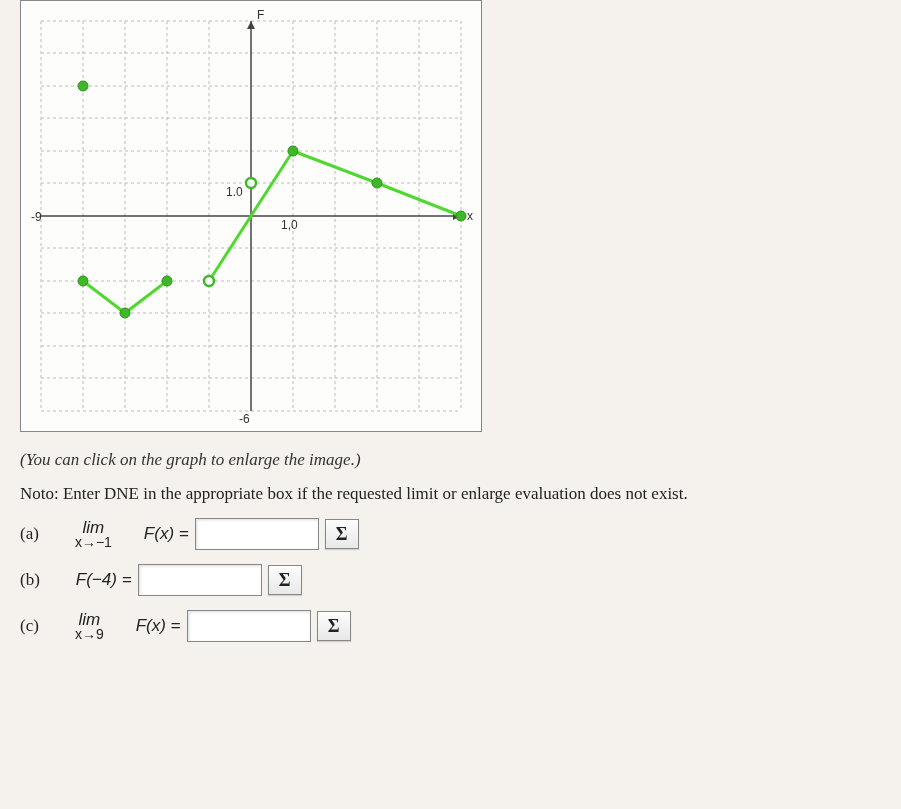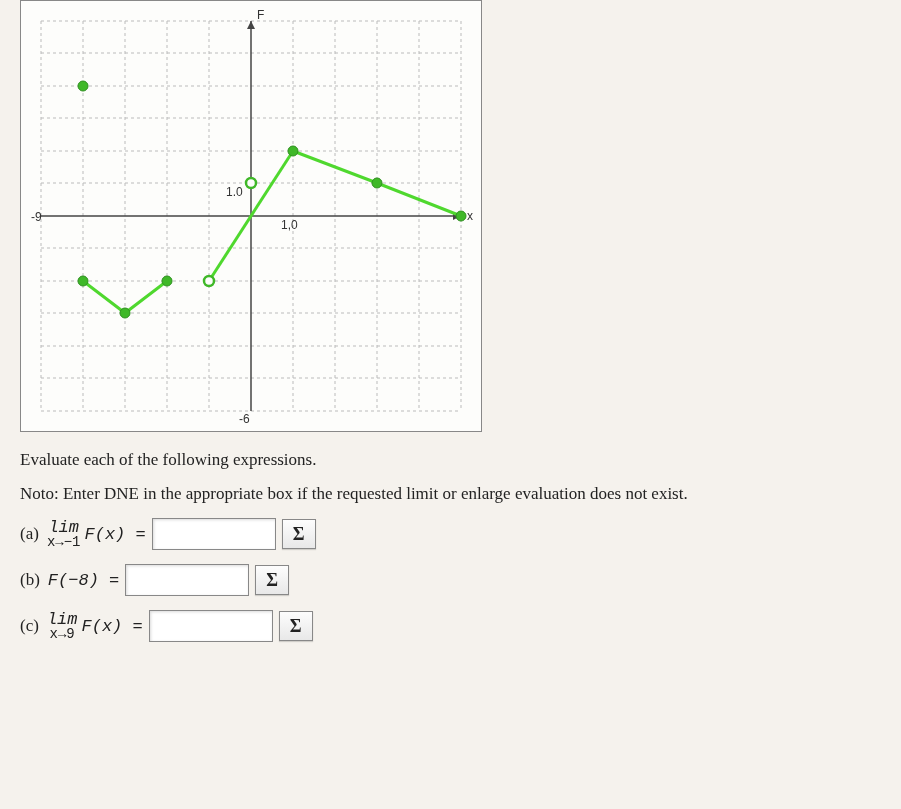--- a/index.html
+++ b/index.html
@@ -31,21 +31,21 @@
 
   .instr { font-style: italic; margin: 14px 0; font-size: 17px; color:#333;}
   .prompt { font-size: 17px; margin: 14px 0; color:#222;}
   .note b { font-weight: normal; }
 
   .qrow { display:flex; align-items:center; margin: 14px 0; font-size:17px; }
   .qlabel { margin-right: 8px; }
   .lim { display:inline-block; text-align:center; line-height:1; vertical-align:middle; margin-right:4px;}
   .lim .top { display:block; }
   .lim .bot { display:block; font-size:14px; border-top:0; margin-top:-1px;}
-  .math { font-family: Liberation Mono, monospace; font-style: italic; }
+  .math { font-family: Liberation Sans, sans-serif; font-style: italic; margin-left: 28px; }
   .math .rm { font-style: normal; }
   input.ans {
     width: 110px; height: 26px;
     border: 1px solid #888; background:#fff;
     box-shadow: inset 1px 1px 3px rgba(0,0,0,.15);
     margin: 0 6px; padding: 2px 6px; font-size:15px;
   }
   .sigma-btn {
     display:inline-flex; align-items:center; justify-content:center;
     width: 32px; height: 28px;
@@ -115,41 +115,41 @@
       <circle class="pt-closed" cx="272" cy="150" r="5"></circle>
       <circle class="pt-closed" cx="356" cy="182" r="5"></circle>
       <circle class="pt-closed" cx="440" cy="215" r="5"></circle>
       <circle class="pt-closed" cx="62" cy="85" r="5"></circle>
 
       <circle class="pt-open" cx="188" cy="280" r="5"></circle>
       <circle class="pt-open" cx="230" cy="182" r="5"></circle>
     </svg>
   </div>
 
+  <div class="instr">(You can click on the graph to enlarge the image.)</div>
 
-  <div class="prompt">Evaluate each of the following expressions.</div>
 
   <div class="prompt note">
     <b>Noto:</b> <span>Enter DNE in the appropriate box if the requested limit or enlarge evaluation does not exist.</span>
   </div>
 
   <div class="qrow">
     <span class="qlabel">(a)</span>
     <span class="lim math">
       <span class="top">lim</span>
       <span class="bot rm">x→−1</span>
     </span>
     <span class="math">F(x) =</span>
     <input class="ans" type="text" style="">
     <span class="sigma-btn">Σ</span>
   </div>
 
   <div class="qrow">
     <span class="qlabel">(b)</span>
-    <span class="math">F(−8) =</span>
+    <span class="math">F(−4) =</span>
     <input class="ans" type="text" style="">
     <span class="sigma-btn">Σ</span>
   </div>
 
   <div class="qrow">
     <span class="qlabel">(c)</span>
     <span class="lim math">
       <span class="top">lim</span>
       <span class="bot rm">x→9</span>
     </span>

